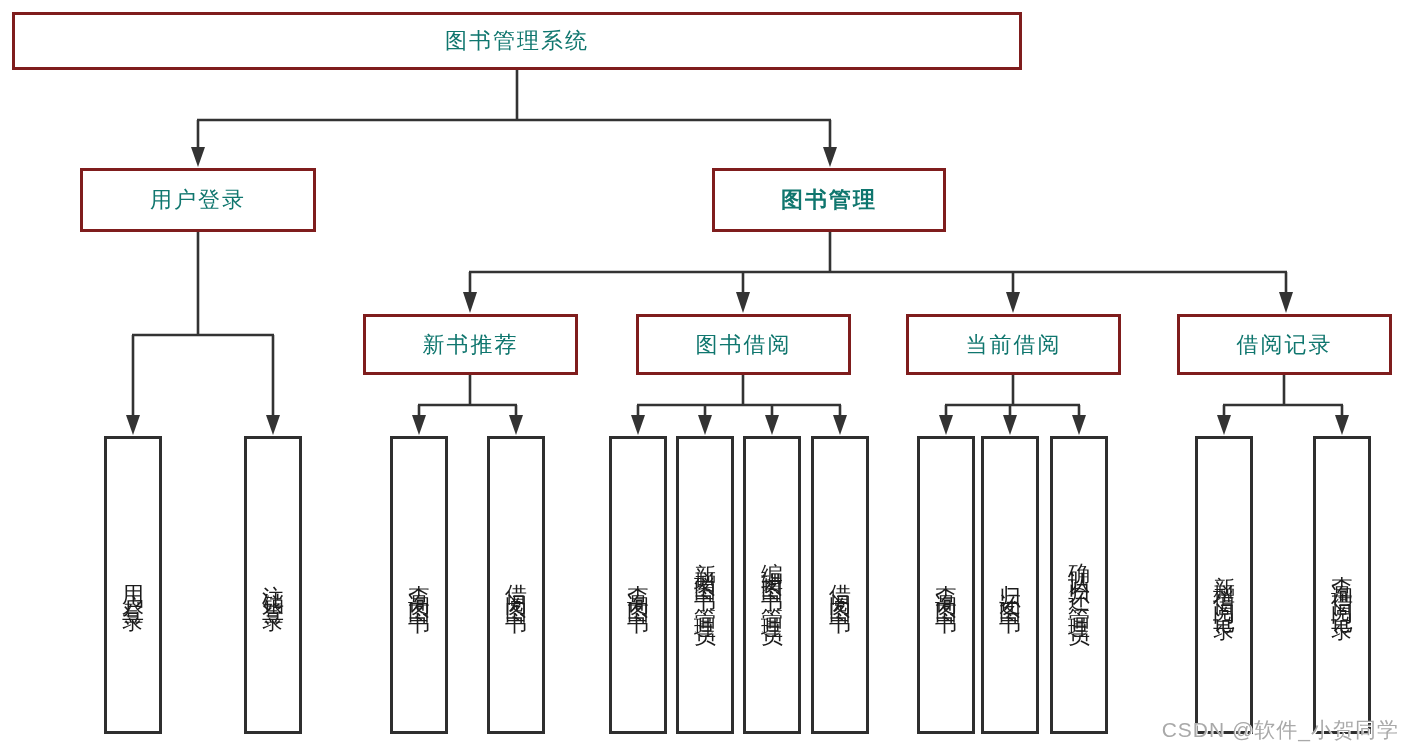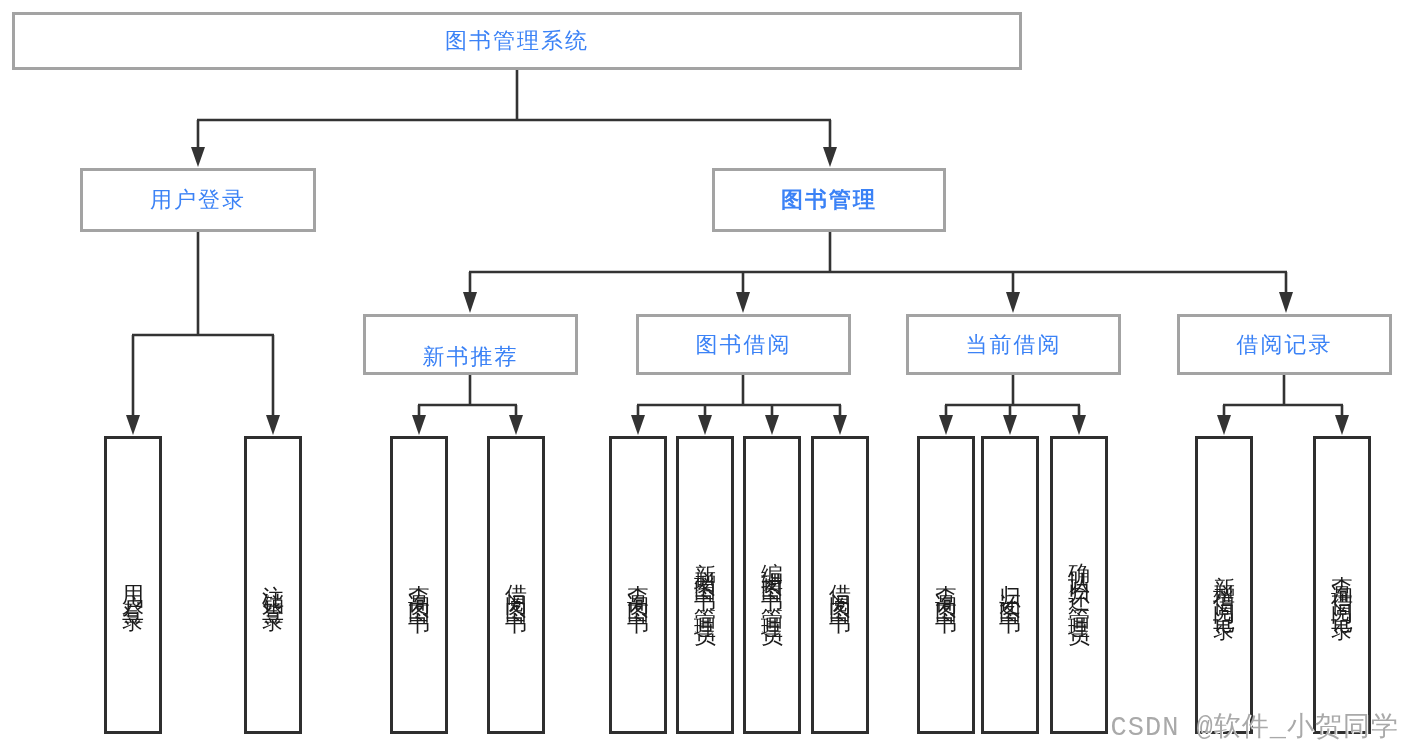--- a/index.html
+++ b/index.html
@@ -19,27 +19,27 @@
     position: absolute;
     left: 0;
     top: 0;
     width: 1405px;
     height: 747px;
     pointer-events: none;
   }
   .hnode {
     position: absolute;
     box-sizing: content-box;
-    border: 3px solid #a3a3a3;
+    border: 3px solid #7f1d1d;
     background: #ffffff;
     display: flex;
     align-items: center;
     justify-content: center;
     font-size: 22px;
-    color: #3b82f6;
+    color: #0f766e;
     letter-spacing: 2px;
     white-space: nowrap;
   }
   .vnode {
     position: absolute;
     box-sizing: content-box;
     border: 3px solid #2f2f2f;
     background: #ffffff;
     display: flex;
     align-items: center;
@@ -49,26 +49,25 @@
     font-size: 22px;
     letter-spacing: 9px;
     color: #1c1c1c;
     line-height: 1;
   }
   .vnode span, .hnode span { display: block; }
   #watermark {
     position: absolute;
     right: 6px;
     bottom: 3px;
-    font-size: 27px;
+    font-size: 21px;
     color: #a9a9a9;
     letter-spacing: 1px;
     z-index: 5;
     text-shadow: 1px 1px 0 #ffffff;
-    font-family: Liberation Mono, monospace;
   }
 </style>
 </head>
 <body>
 
 <div id="stage">
 
   <svg id="wires" viewBox="0 0 1405 747" xmlns="http://www.w3.org/2000/svg">
     <g stroke="#333333" stroke-width="2.6" fill="none">
 
@@ -113,21 +112,21 @@
     <span>图书管理系统</span>
   </div>
 
   <div class="hnode" style="left:80px; top:168px; width:230px; height:58px;">
     <span>用户登录</span>
   </div>
   <div class="hnode" style="left:712px; top:168px; width:228px; height:58px;font-weight:bold;">
     <span>图书管理</span>
   </div>
 
-  <div class="hnode" style="left:363px; top:314px; width:209px; height:55px;align-items:flex-end;">
+  <div class="hnode" style="left:363px; top:314px; width:209px; height:55px;">
     <span>新书推荐</span>
   </div>
   <div class="hnode" style="left:906px; top:314px; width:209px; height:55px;">
     <span>当前借阅</span>
   </div>
   <div class="hnode" style="left:636px; top:314px; width:209px; height:55px;">
     <span>图书借阅</span>
   </div>
   <div class="hnode" style="left:1177px; top:314px; width:209px; height:55px;">
     <span>借阅记录</span>

